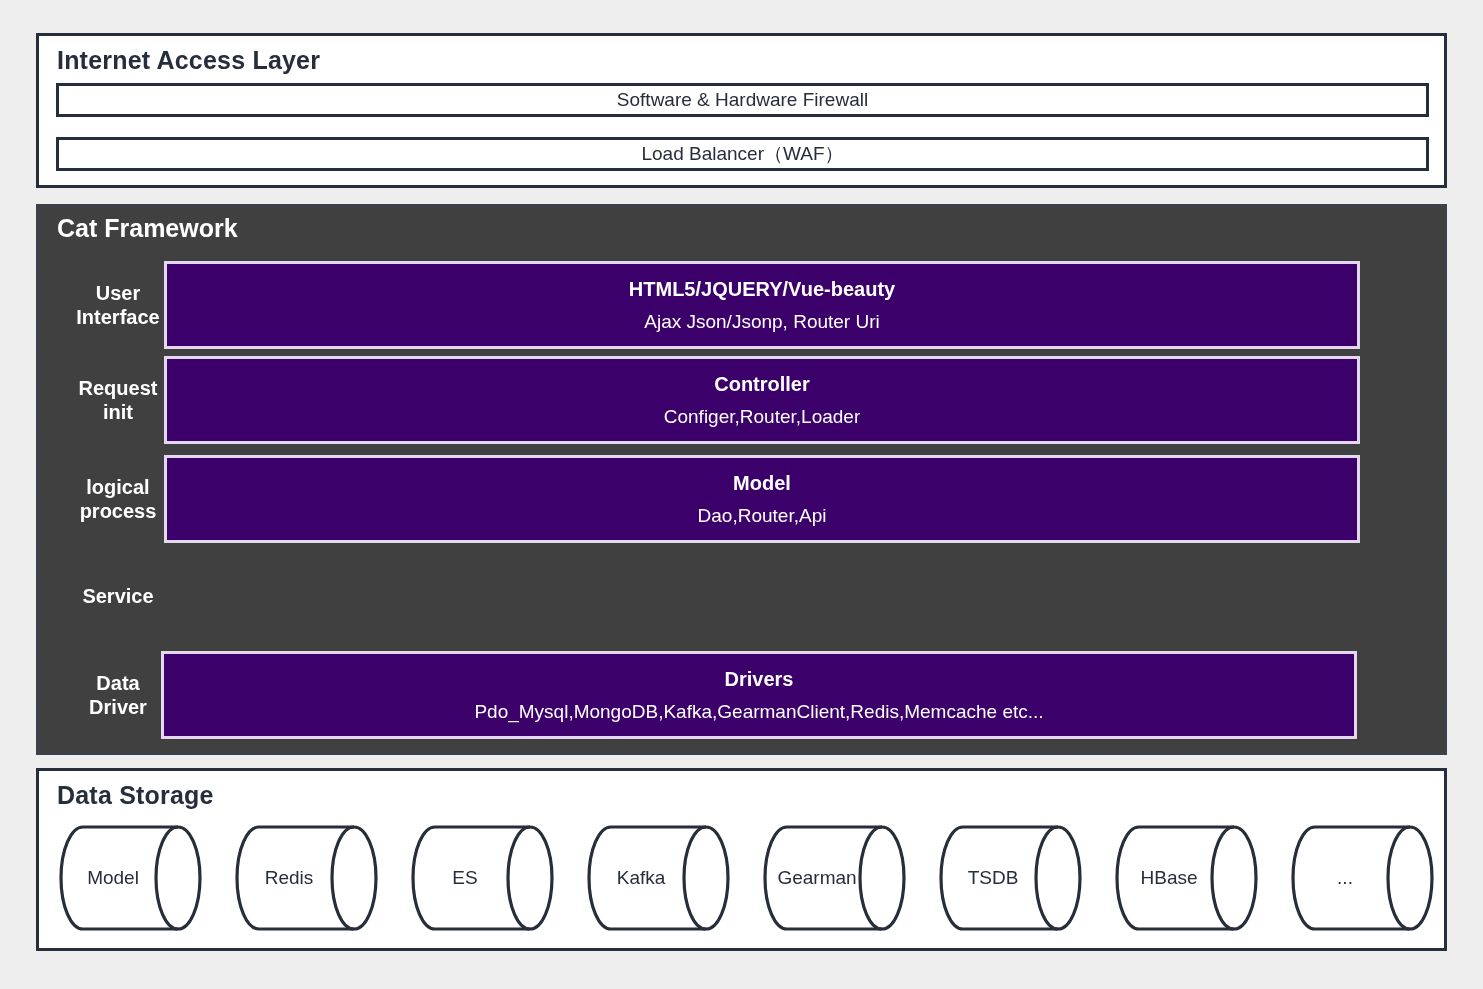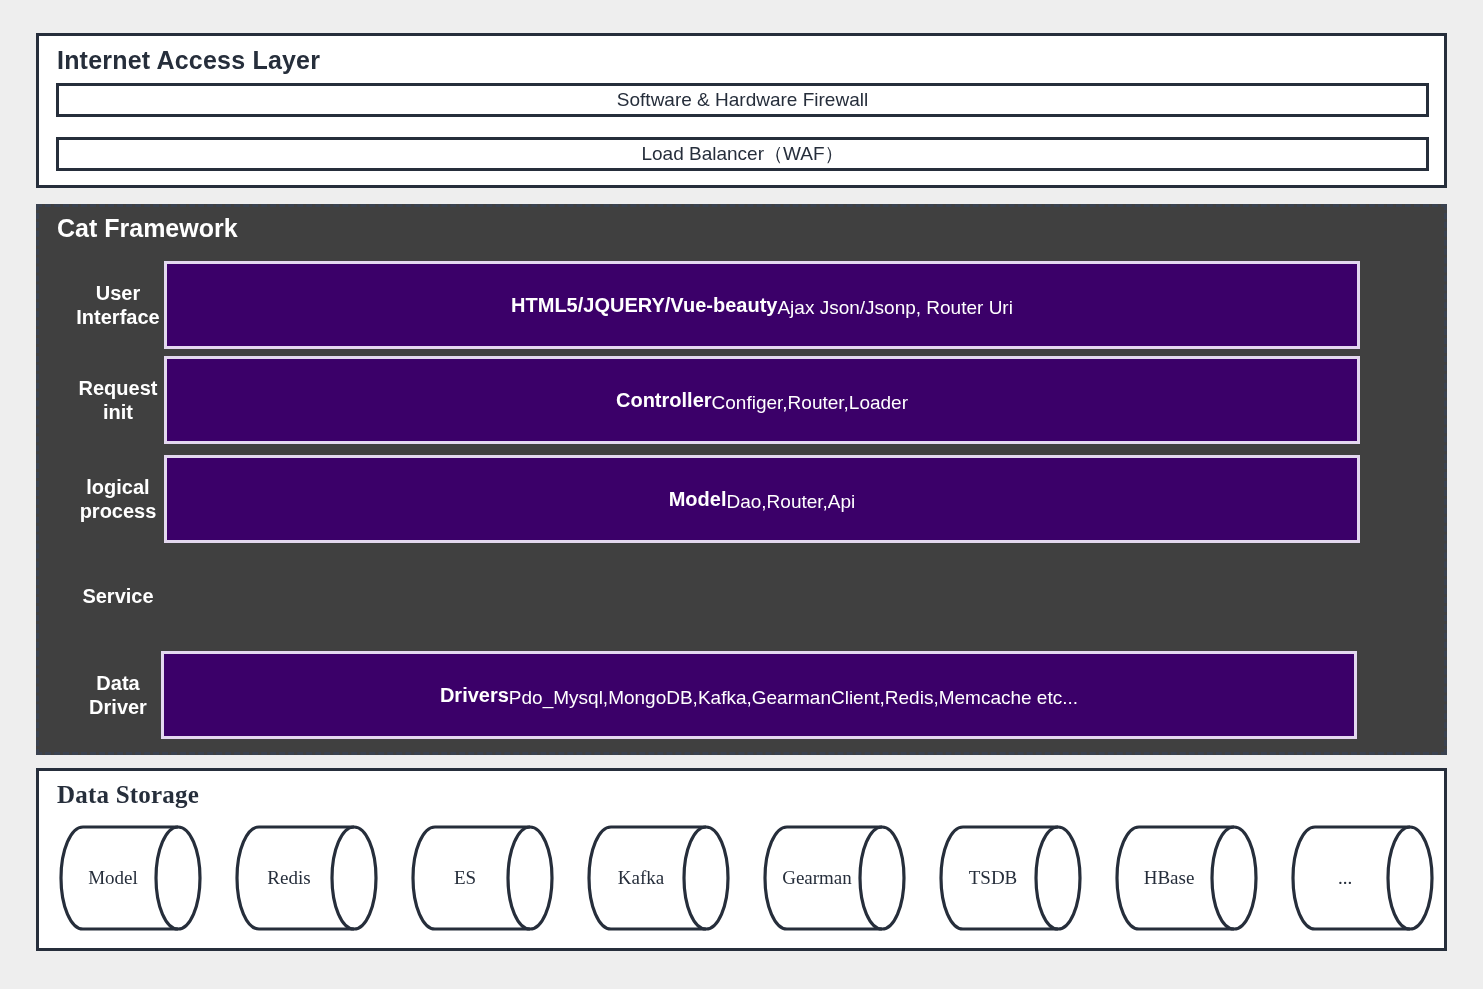--- a/index.html
+++ b/index.html
@@ -117,21 +117,21 @@
 
   .row-box {
     position: absolute;
     left: 125px;
     width: 1196px;
     height: 88px;
     box-sizing: border-box;
     border: 3px solid #e3d8ef;
     background: #3b0069;
     display: flex;
-    flex-direction: row;
+    flex-direction: column;
     align-items: center;
     justify-content: center;
     color: #ffffff;
   }
   #row-driver .row-box {
     left: 122px;
     width: 1196px;
     text-align: right;
   }
   .row-box-title {
@@ -144,21 +144,20 @@
     line-height: 1.35;
     margin-top: 6px;
   }
 
   
   #storage-panel {
     left: 36px;
     top: 768px;
     width: 1411px;
     height: 183px;
-    font-family: Liberation Serif, serif;
   }
   #storage-title {
     left: 18px;
     top: 10px;
   }
   #cylinder-strip {
     position: absolute;
     left: 18px;
     top: 52px;
     width: 1375px;

